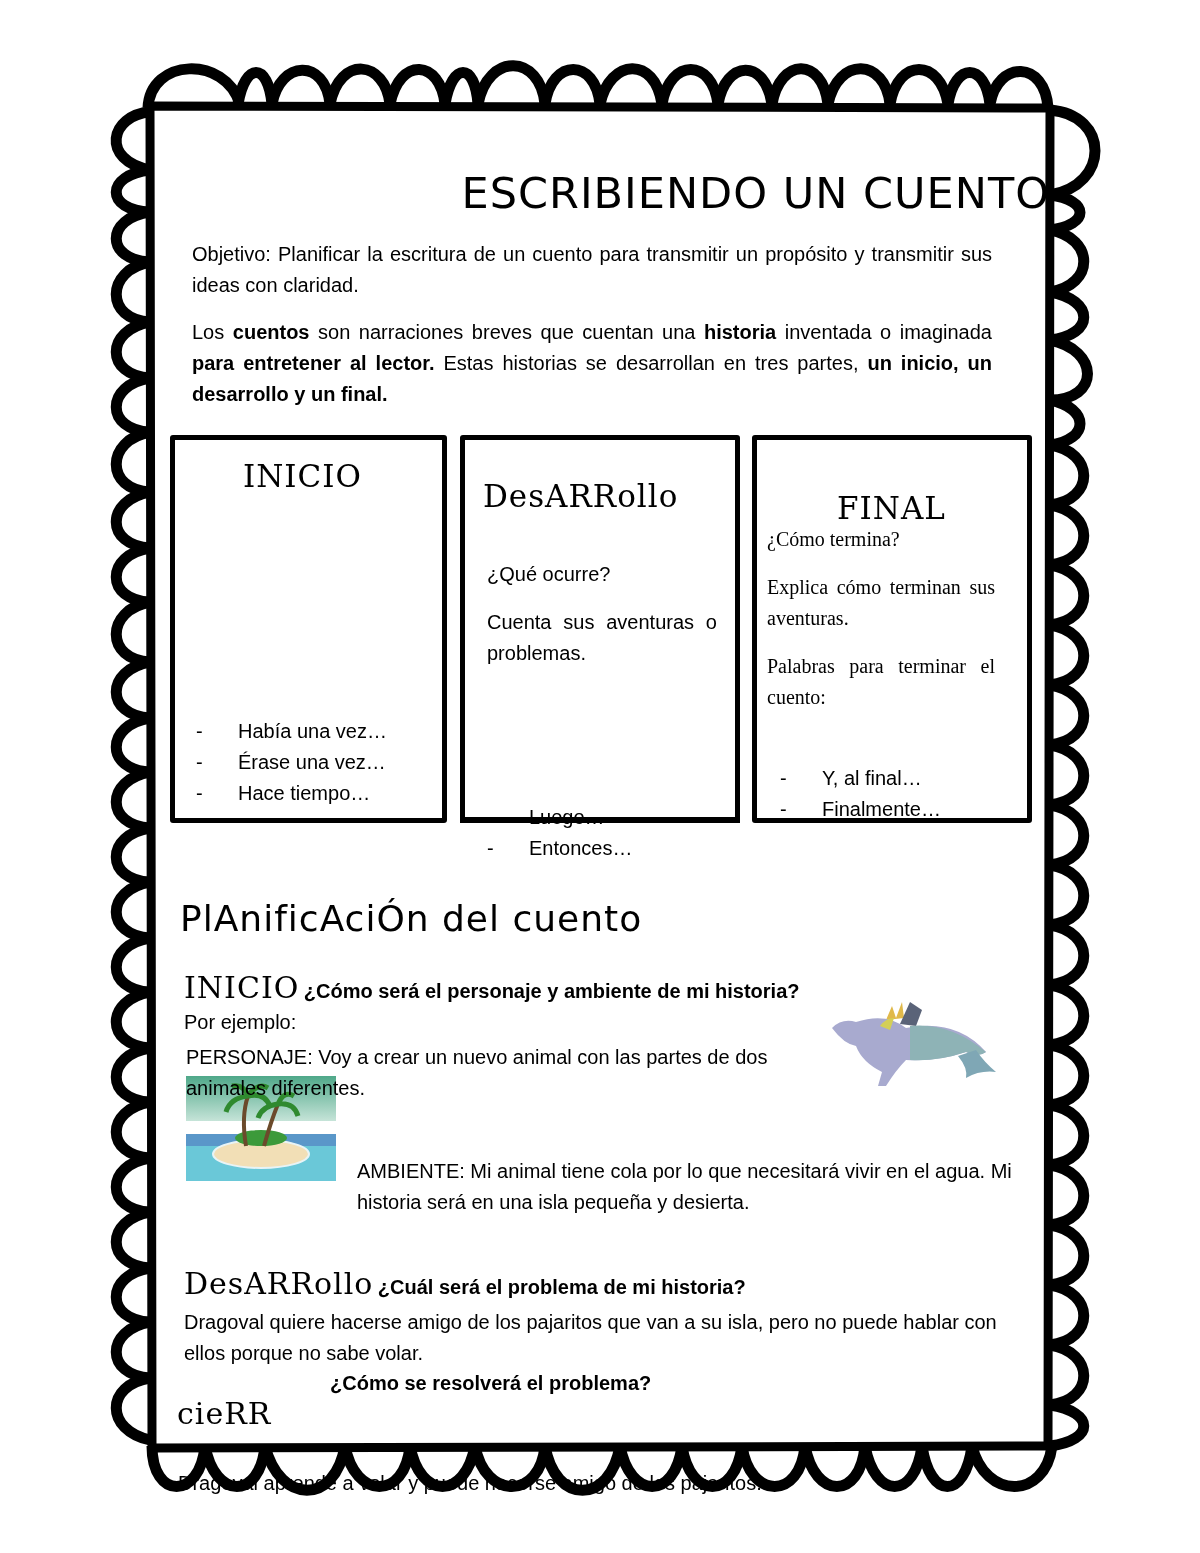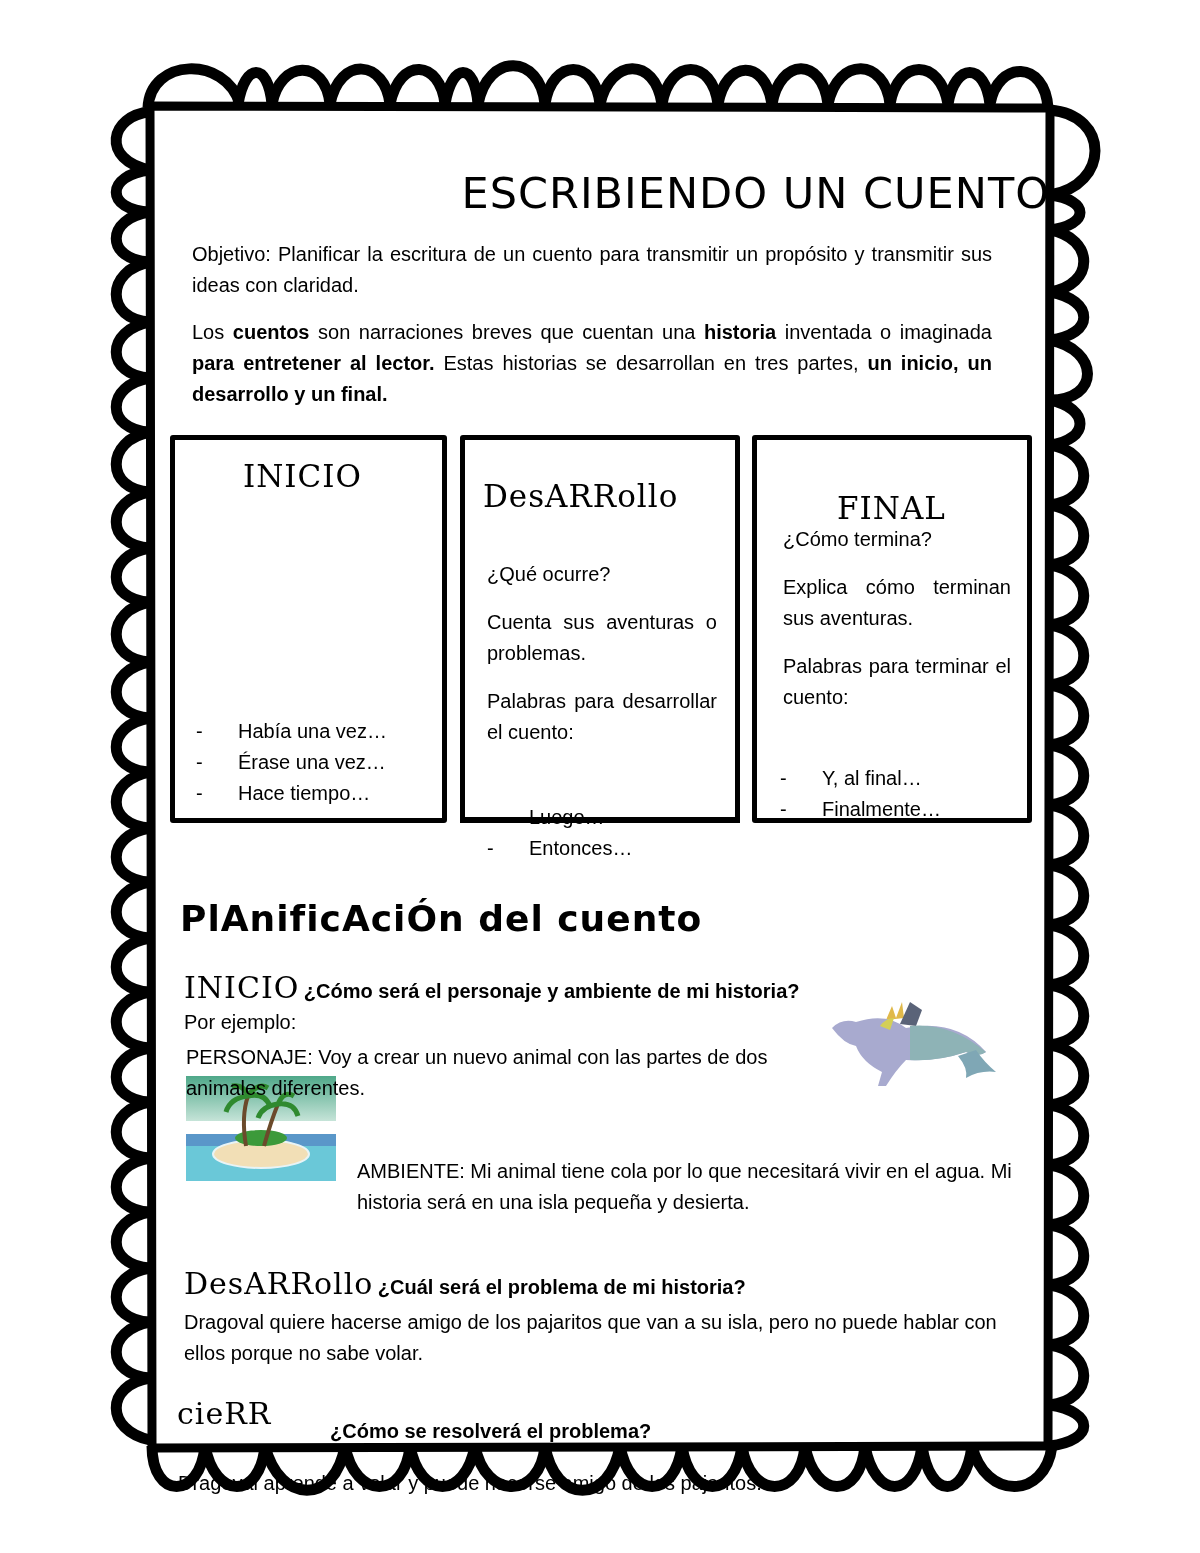--- a/index.html
+++ b/index.html
@@ -8,21 +8,21 @@
     .abs { position:absolute; }
     .title { left:150px; width:900px; top:168px; text-align:right; font-family:"DejaVu Sans", sans-serif; font-size:43px; letter-spacing:1px; padding-left:40px; box-sizing:border-box; }
     .para { left:192px; width:800px; font-size:20px; line-height:31px; text-align:justify; font-family:"Liberation Sans Narrow","Liberation Sans", sans-serif; }
     .para b { font-weight:bold; }
     .box { position:absolute; border:5px solid #000; border-radius:3px; box-sizing:border-box; background:#fff; }
     .box-head { font-family:"DejaVu Serif", serif; font-size:31px; letter-spacing:1px; line-height:32px; }
     .box-text { font-size:20px; line-height:31px; text-align:justify; font-family:"Liberation Sans", sans-serif; }
     .box-text p { margin:0 0 17px 0; }
     .list-item { font-size:20px; line-height:31px; display:flex; font-family:"Liberation Sans", sans-serif; }
     .list-item .dash { width:42px; }
-    .sec-title { left:180px; top:898px; font-family:"DejaVu Sans", sans-serif; font-size:36px; font-weight:bold; letter-spacing:1px; }
+    .sec-title { left:180px; top:898px; font-family:"DejaVu Sans", sans-serif; font-size:36px; font-weight:normal; letter-spacing:1px; }
     .serif-head { font-family:"DejaVu Serif", serif; font-size:30px; letter-spacing:1px; }
     .q { font-size:20px; font-weight:bold; font-family:"Liberation Sans", sans-serif; }
     .body-text { font-size:20px; line-height:31px; font-family:"Liberation Sans", sans-serif; }
     .img-island { left:186px; top:1076px; width:150px; height:105px; overflow:hidden; }
     .img-creature { left:828px; top:1000px; width:172px; height:92px; }
   </style>
 </head>
 <body>
 
 <svg id="frame-svg" viewBox="0 0 1200 1553" xmlns="http://www.w3.org/2000/svg">
@@ -137,39 +137,38 @@
         <span>Hace tiempo…</span>
       </div>
   </div>
 </div>
 
 <div class="box" style="left:460px; top:435px; width:280px; height:388px; overflow:visible;">
   <div class="box-head abs" style="left:18px; top:40px; width:250px; word-break:break-all;">DesARRollo</div>
   <div class="box-text abs" style="left:22px; top:119px; width:230px;">
     <p>¿Qué ocurre?</p>
     <p>Cuenta sus aventuras o problemas.</p>
-    <p>Palabras para desarrollar el cuento:</p>
   </div>
   <div class="abs" style="left:22px; top:362px; width:230px;">
     <div class="list-item">
         <span class="dash">-</span>
         <span>Luego…</span>
       </div>
     <div class="list-item">
         <span class="dash">-</span>
         <span>Entonces…</span>
       </div>
   </div>
 </div>
 
 <div class="abs" style="left:460px; top:817px; width:280px; height:6px; background:#000;"></div>
 
 <div class="box" style="left:752px; top:435px; width:280px; height:388px;">
   <div class="box-head abs" style="left:80px; top:52px;">FINAL</div>
-  <div class="box-text abs" style="left:26px; top:84px; width:228px;">
+  <div class="box-text abs" style="left:10px; top:84px; width:228px;font-family:Liberation Serif, serif;">
     <p>¿Cómo termina?</p>
     <p>Explica cómo terminan sus aventuras.</p>
     <p>Palabras para terminar el cuento:</p>
   </div>
   <div class="abs" style="left:23px; top:323px; width:230px;">
     <div class="list-item">
         <span class="dash">-</span>
         <span>Y, al final…</span>
       </div>
     <div class="list-item">
@@ -219,14 +218,14 @@
 </div>
 <div class="abs body-text" style="left:357px; top:1156px; width:680px;">AMBIENTE: Mi animal tiene cola por lo que necesitará vivir en el agua. Mi historia será en una isla pequeña y desierta.</div>
 
 <div class="abs" style="left:184px; top:1266px; white-space:nowrap;">
   <span class="serif-head">DesARRollo</span>
   <span class="q">¿Cuál será el problema de mi historia?</span>
 </div>
 <div class="abs body-text" style="left:184px; top:1307px; width:840px;">Dragoval quiere hacerse amigo de los pajaritos que van a su isla, pero no puede hablar con ellos porque no sabe volar.</div>
 
 <div class="abs serif-head" style="left:177px; top:1396px;">cieRR</div>
-<div class="abs q" style="left:330px; top:1420px;">¿Cómo se resolverá el problema?</div>
+<div class="abs q" style="left:330px; top:1372px;">¿Cómo se resolverá el problema?</div>
 <div class="abs body-text" style="left:178px; top:1468px; z-index:-0;">Dragoval aprende a volar y puede hacerse amigo de los pajaritos.</div>
 
 </body></html>

